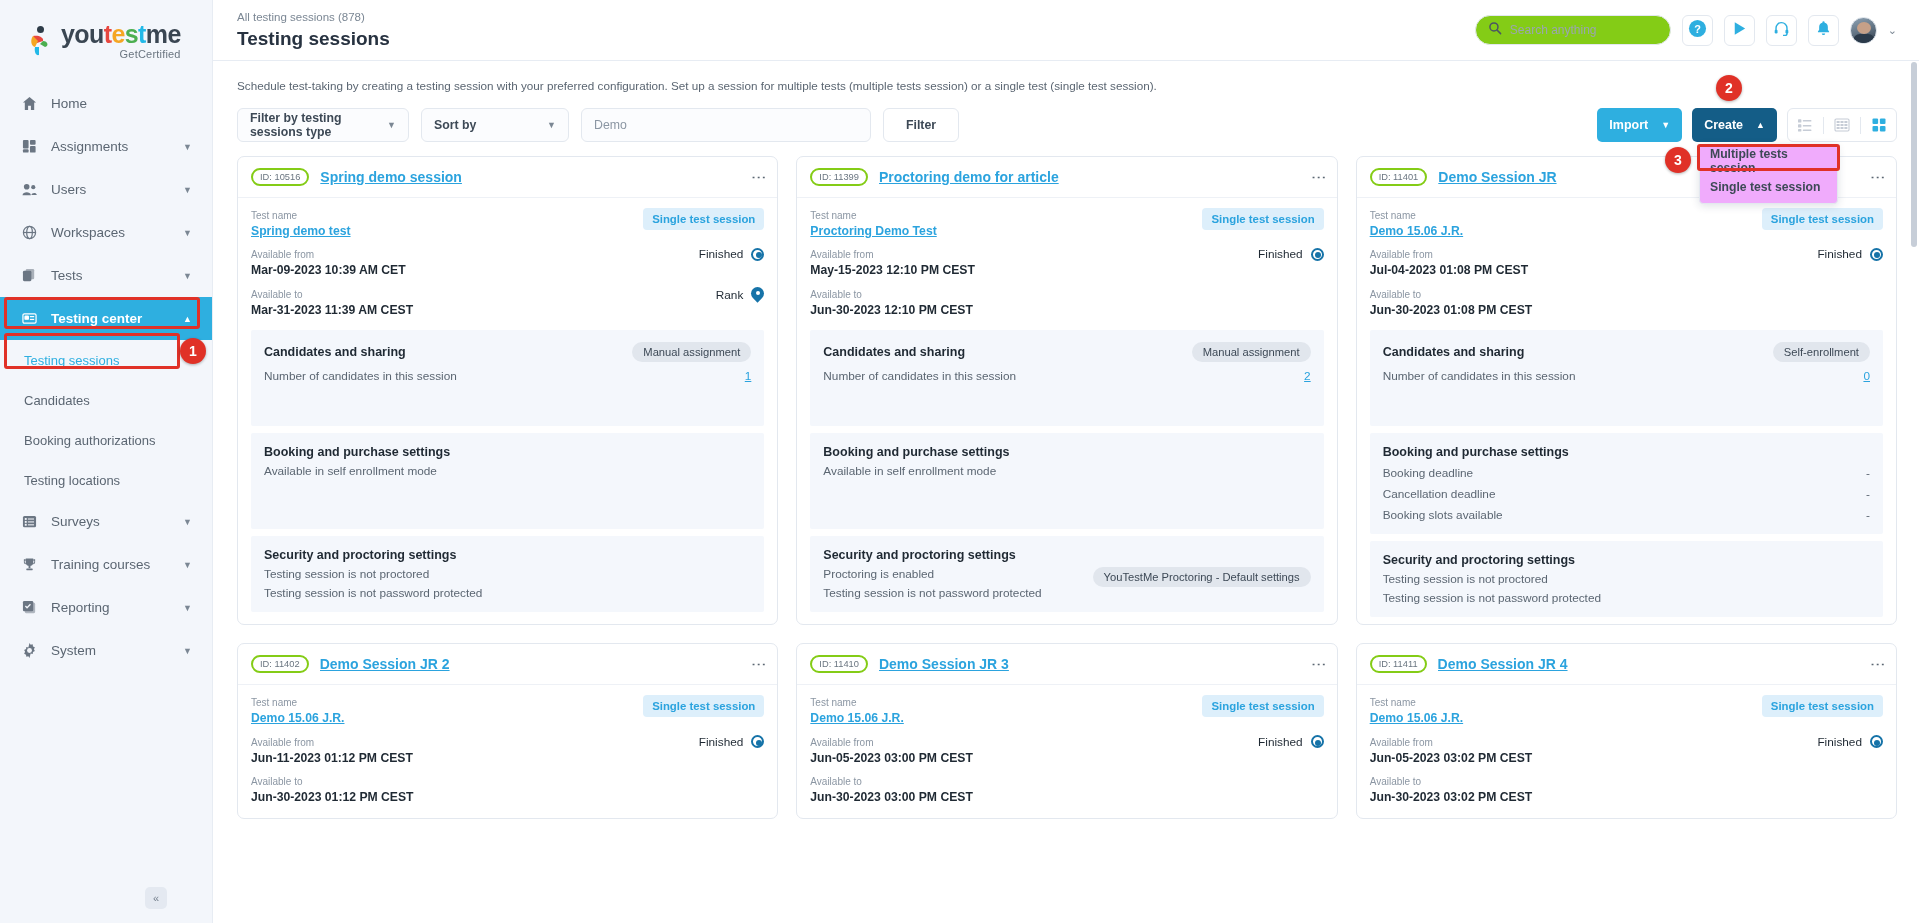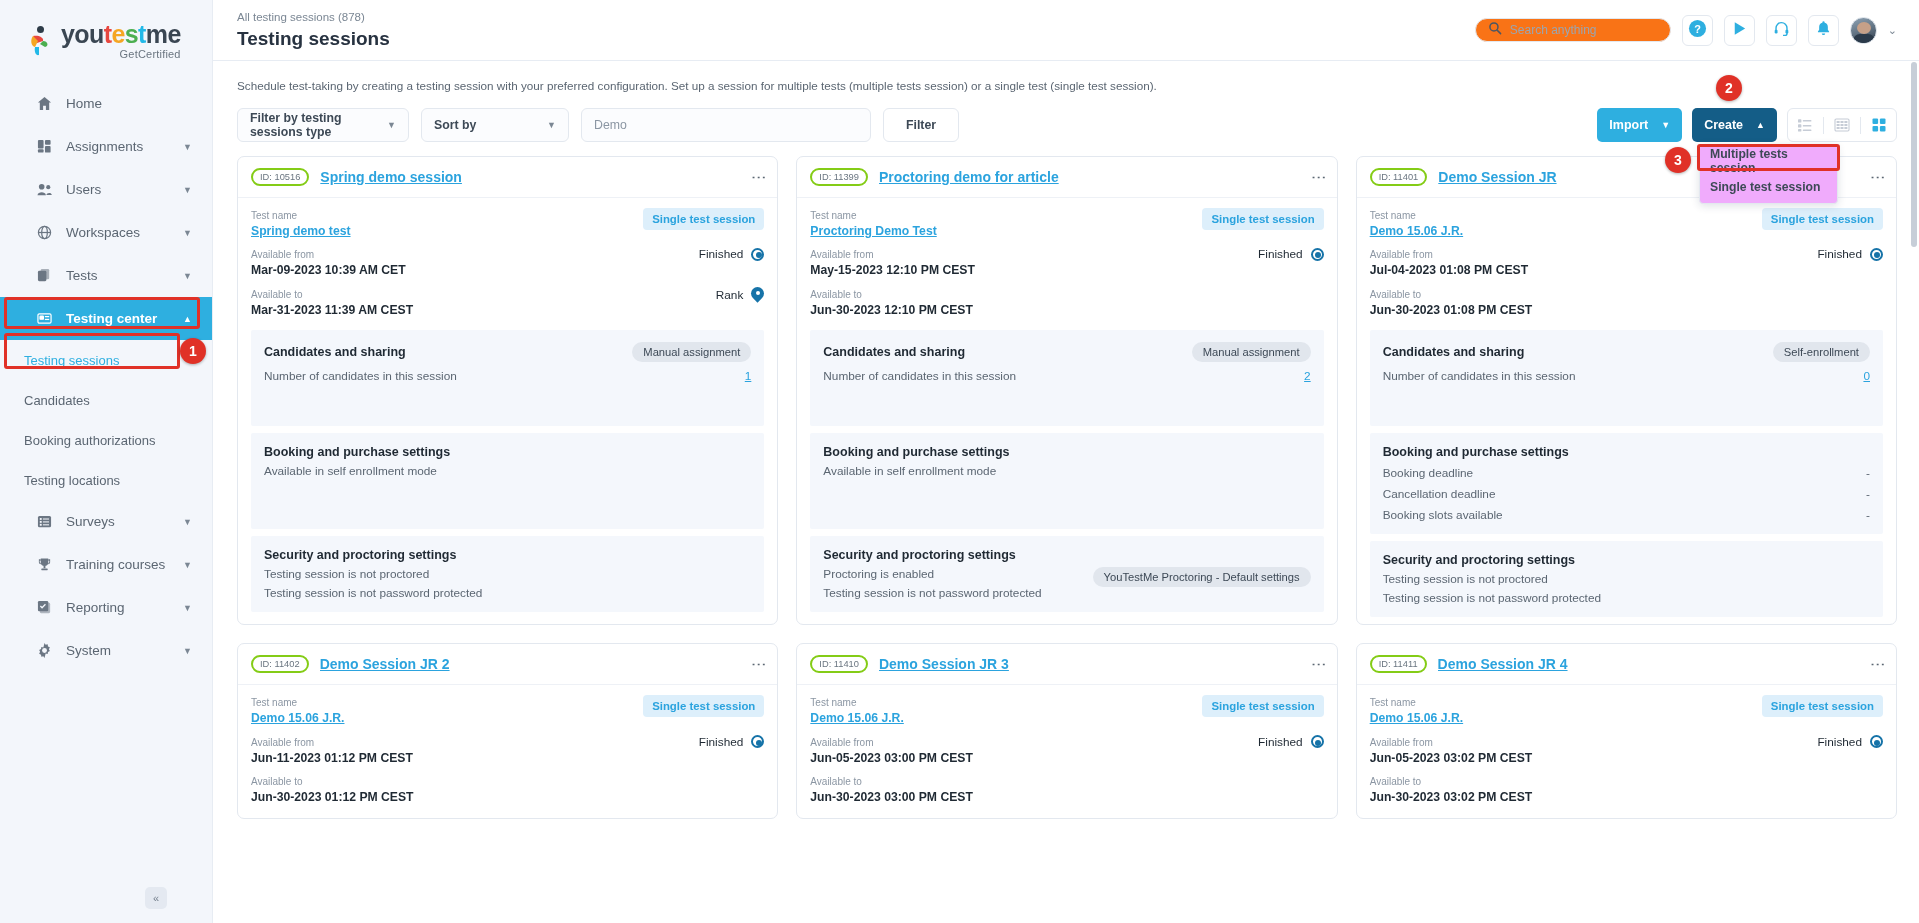--- a/index.html
+++ b/index.html
@@ -24,21 +24,21 @@
   .logo-dot { position:absolute; left:9px; top:0; width:7px; height:7px; border-radius:50%; background:#2e3c48;}
   .logo-body { position:absolute; left:2px; top:8px; width:20px; height:22px; }
   .wordmark { font-size: 25px; font-weight: 700; letter-spacing: -0.6px; line-height: 1; }
   .wordmark .c1{color:#3a4652;} .wordmark .c2{color:#e8473f;} .wordmark .c3{color:#f5a623;}
   .wordmark .c4{color:#4caf50;} .wordmark .c5{color:#22b9e8;} .wordmark .c6{color:#3a4652;}
   .tagline { font-size: 11px; color: #6a7580; text-align: right; margin-top: 1px; letter-spacing:.2px;}
 
   .nav { margin-top: 10px; }
   .nav-item {
     display: flex; align-items: center; height: 43px;
-    padding-left: 36px; gap: 13px; cursor: pointer;
+    padding-left: 21px; gap: 13px; cursor: pointer;
     color: #5b6672; font-size: 13.5px;
     position: relative;
   }
   .nav-item .caret { margin-left: auto; margin-right: 20px; font-size: 9px; color:#7b8794;}
   .nav-ico { width: 17px; height: 17px; display:inline-flex; align-items:center; justify-content:center; color:#6b7683;}
   .nav-item.active {
     background: #2eafe0; color: #ffffff; font-weight: 700;
   }
   .nav-item.active .nav-ico, .nav-item.active .caret { color:#fff; }
   .sub-item {
@@ -64,22 +64,22 @@
   
   .main { flex: 1; height: 923px; position: relative; background:#fff; overflow:hidden;}
   .topbar {
     height: 61px; border-bottom: 1px solid #e7ecf3;
     display:flex; align-items:center; padding: 0 22px 0 24px;
   }
   .crumb { font-size: 11.5px; color:#7b8794; line-height:1;}
   .page-title { font-size: 19px; font-weight: 700; color:#273240; margin-top: 5px; line-height:1;}
   .top-actions { margin-left:auto; display:flex; align-items:center; gap: 11px;}
   .search-box {
-    width: 196px; height: 24px; border:1px solid #e3e8ef; border-radius: 16px;
-    background:#f97316; display:flex; align-items:center; padding: 0 12px; gap:8px;
+    width: 196px; height: 30px; border:1px solid #e3e8ef; border-radius: 16px;
+    background:#84cc16; display:flex; align-items:center; padding: 0 12px; gap:8px;
   }
   .search-box input {
     border:none; outline:none; background:transparent; font-size: 12px;
     color:#33404d; width: 100%; font-family:"Liberation Sans", sans-serif;
   }
   .search-box input::placeholder { color:#9aa5b1; }
   .icon-btn {
     width: 31px; height:31px; border:1px solid #e3e8ef; border-radius:6px;
     background:#fff; display:flex; align-items:center;justify-content:center; cursor:pointer;
   }

